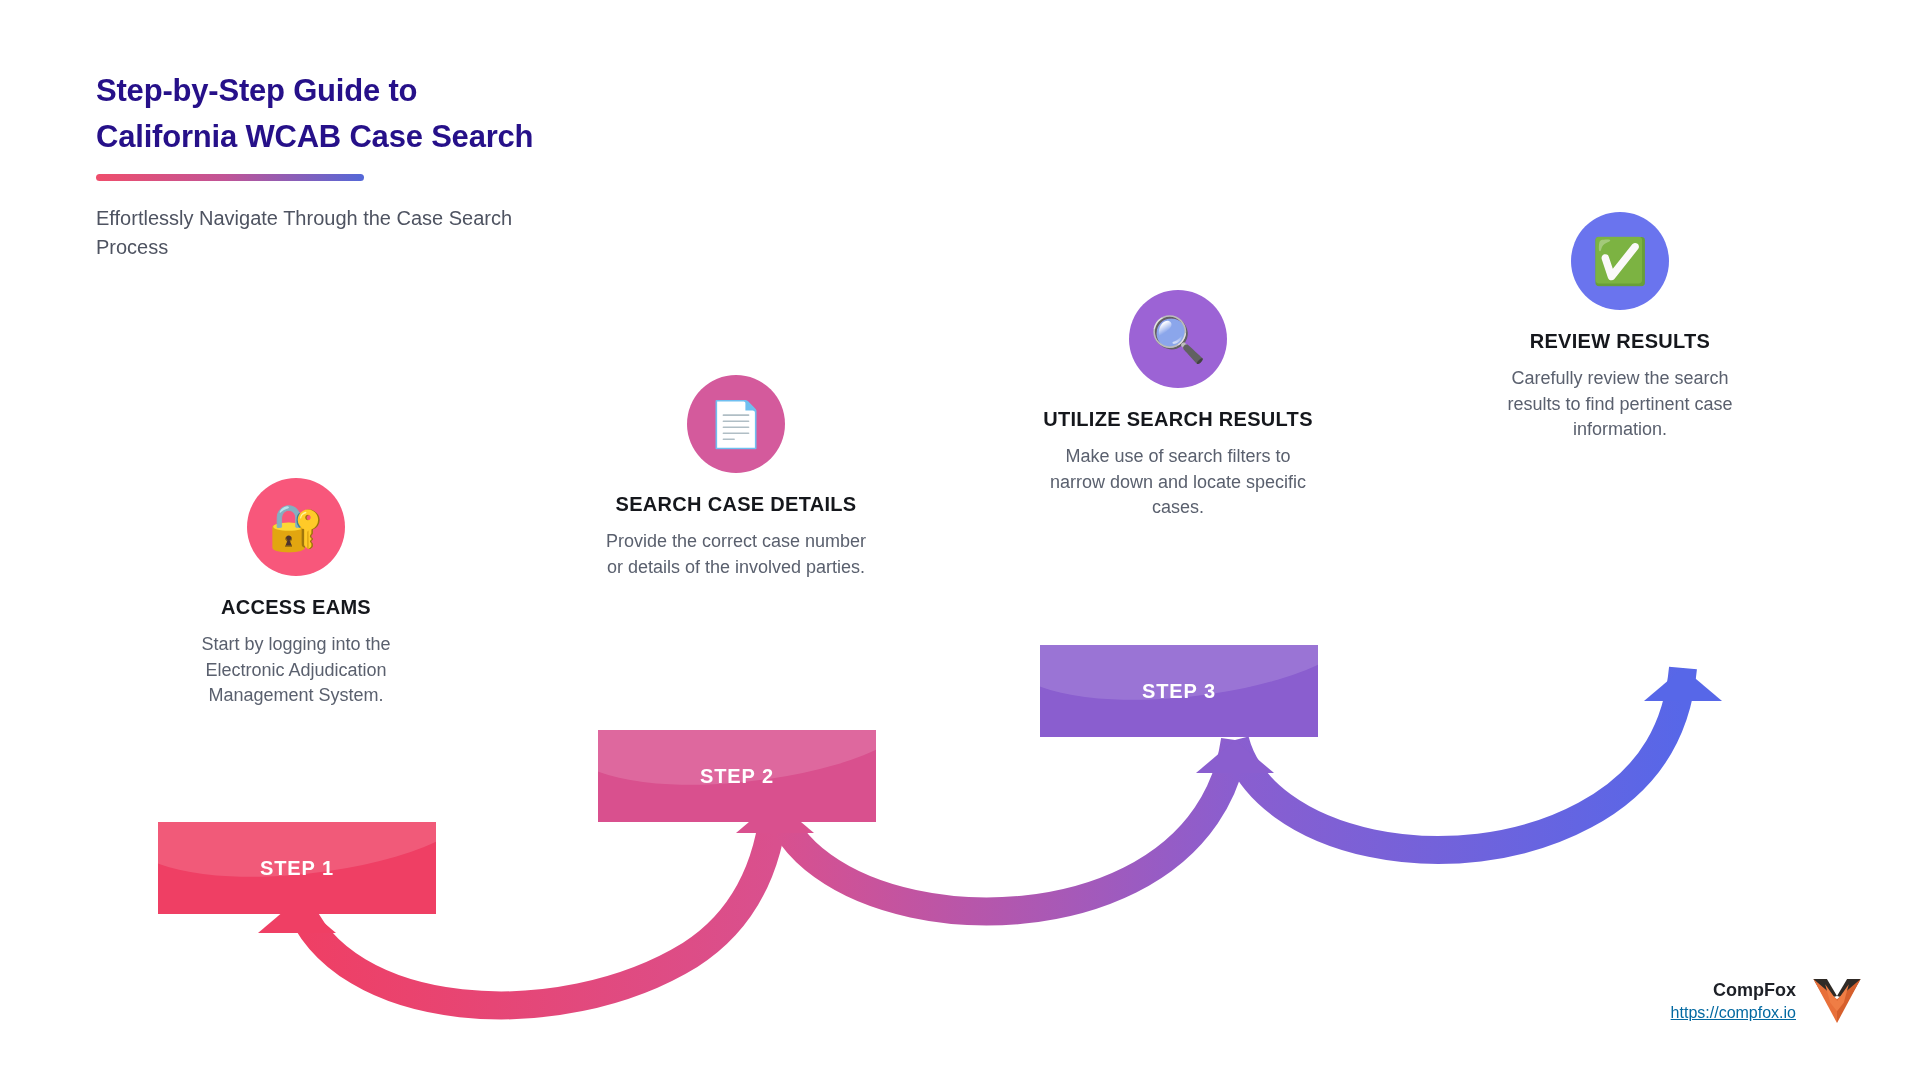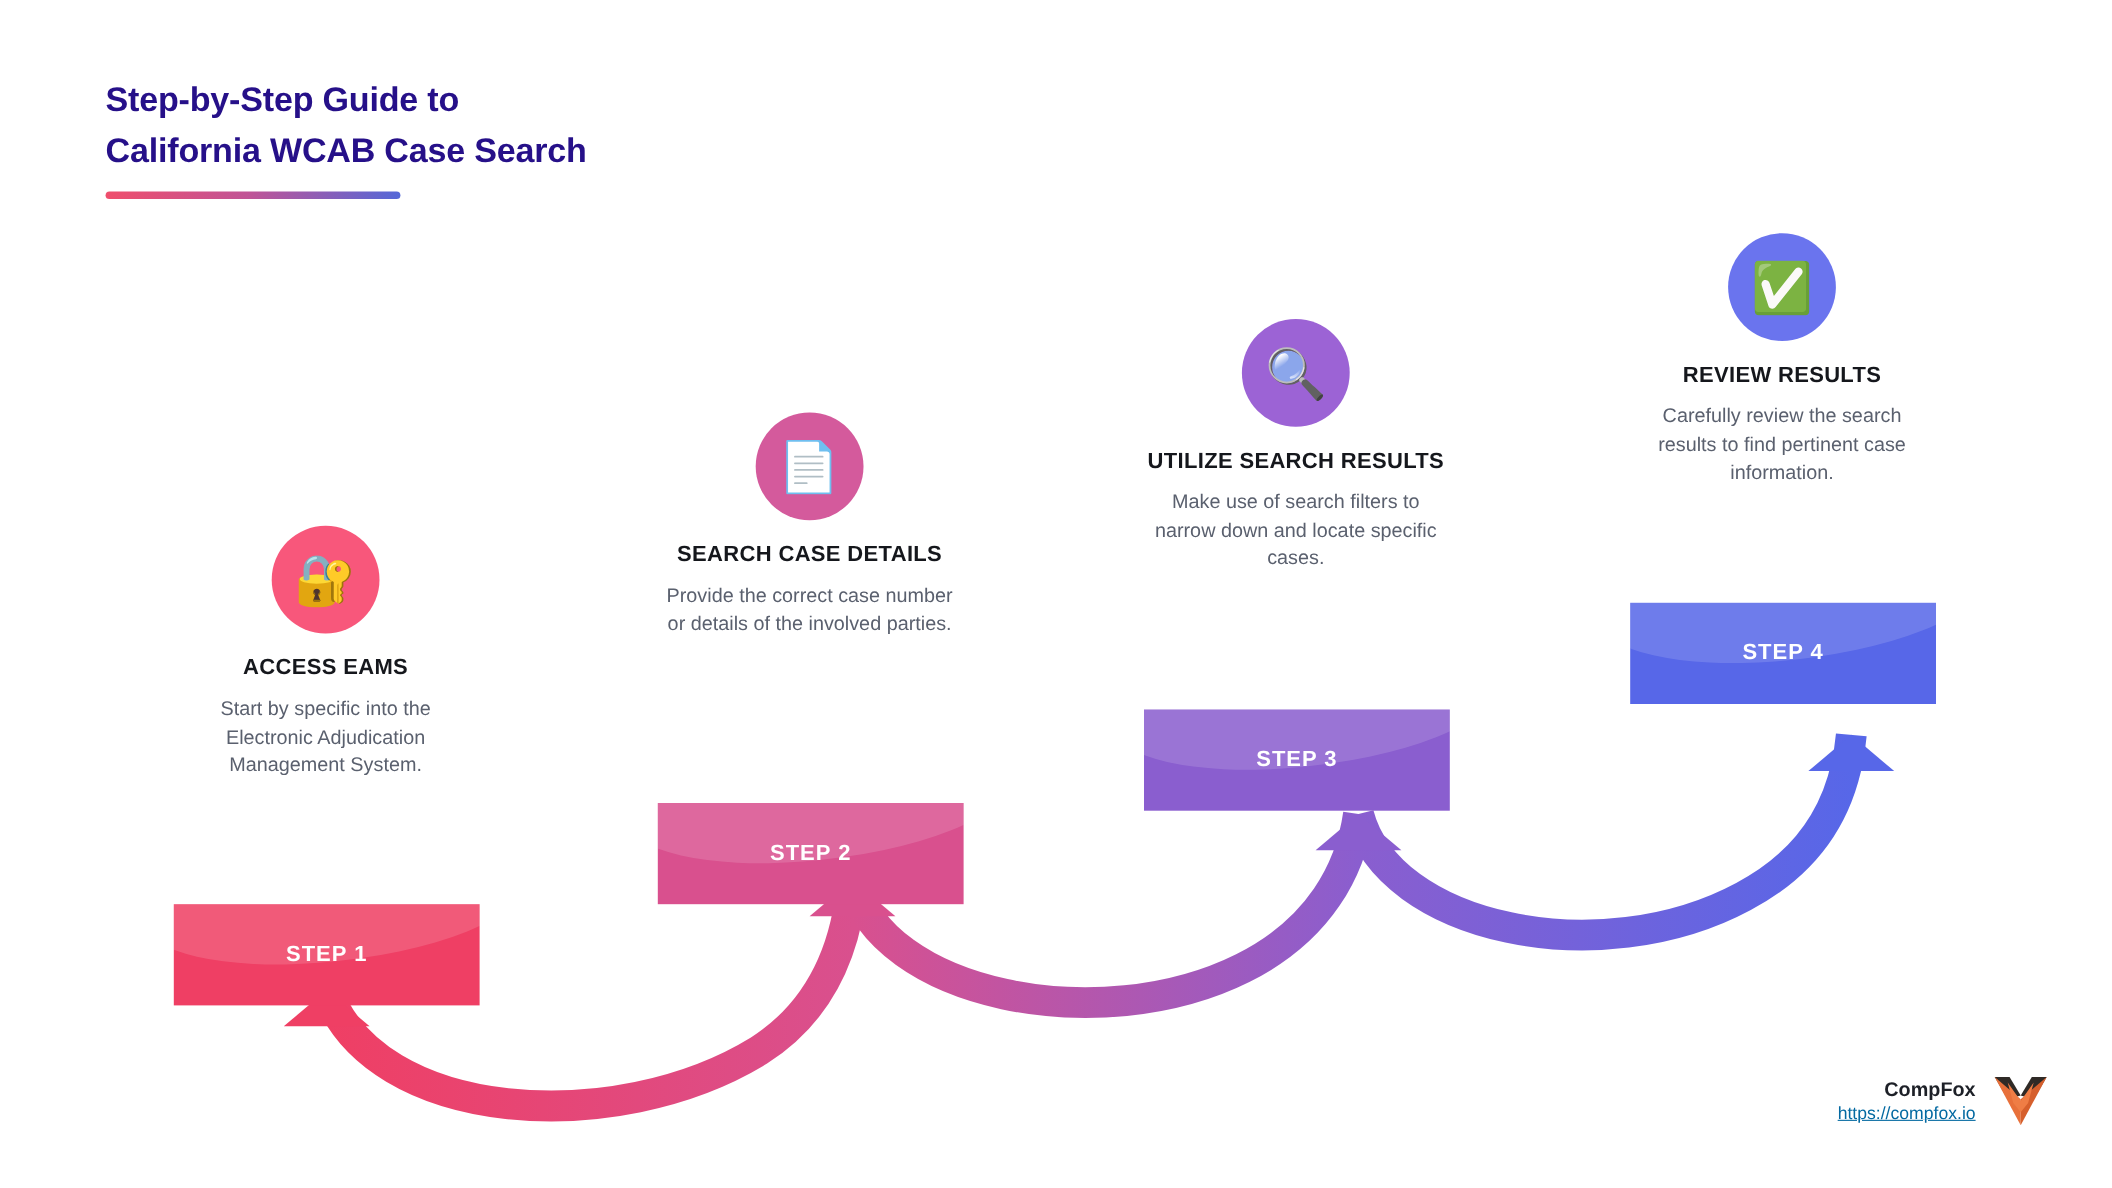--- a/index.html
+++ b/index.html
@@ -149,20 +149,21 @@
 </style>
 </head>
 <body>
 
 <div id="stage">
 
   <div class="header">
     <div class="title-line">Step-by-Step Guide to</div>
     <div class="title-line">California WCAB Case Search</div>
     <div class="title-rule"></div>
+    <div class="subtitle">Effortlessly Navigate Through the Case Search Process</div>
   </div>
 
   <svg id="ribbon" viewBox="0 0 1920 1080" xmlns="http://www.w3.org/2000/svg">
     <defs>
       <linearGradient id="gradA" x1="0" y1="0" x2="1" y2="0">
         <stop offset="0" stop-color="#ef3f64"></stop>
         <stop offset="1" stop-color="#d9508e"></stop>
       </linearGradient>
       <linearGradient id="gradB" x1="0" y1="0" x2="1" y2="0">
         <stop offset="0" stop-color="#d9508e"></stop>
@@ -184,21 +185,21 @@
     <polygon points="775,800 736,833 814,833" fill="#d9508e"></polygon>
     <polygon points="1235,740 1196,773 1274,773" fill="#8a5ecf"></polygon>
     <polygon points="1683,668 1644,701 1722,701" fill="#5767e8"></polygon>
   </svg>
 
   <div class="step" style="left:146px; top:478px;">
     <div class="step-icon" style="background:#f8577b;">
       <span>🔐</span>
     </div>
     <div class="step-heading">ACCESS EAMS</div>
-    <div class="step-desc">Start by specific into the Electronic Adjudication Management System.</div>
+    <div class="step-desc">Start by logging into the Electronic Adjudication Management System.</div>
   </div>
   <div class="banner" style="left:158px; top:822px; background:#ef3f64;">
     <div class="sweep"></div>
     <div class="blabel">STEP 1</div>
   </div>
 
   <div class="step" style="left:586px; top:375px;">
     <div class="step-icon" style="background:#d45a9c;">
       <span>📄</span>
     </div>
@@ -221,24 +222,20 @@
     <div class="sweep"></div>
     <div class="blabel">STEP 3</div>
   </div>
 
   <div class="step" style="left:1470px; top:212px;">
     <div class="step-icon" style="background:#6a74ee;">
       <span>✅</span>
     </div>
     <div class="step-heading">REVIEW RESULTS</div>
     <div class="step-desc">Carefully review the search results to find pertinent case information.</div>
-  </div>
-  <div class="banner" style="left:1482px; top:548px; background:#5767e8;">
-    <div class="sweep"></div>
-    <div class="blabel">STEP 4</div>
   </div>
 
   <div class="footer">
     <div class="footer-text">
       <div class="footer-brand">CompFox</div>
       <div class="footer-url">https://compfox.io</div>
     </div>
     <svg class="footer-logo" viewBox="0 0 64 64" xmlns="http://www.w3.org/2000/svg">
       <polygon points="4,6 20,6 32,26 18,30" fill="#2f2a26"></polygon>
       <polygon points="60,6 44,6 32,26 46,30" fill="#2f2a26"></polygon>

